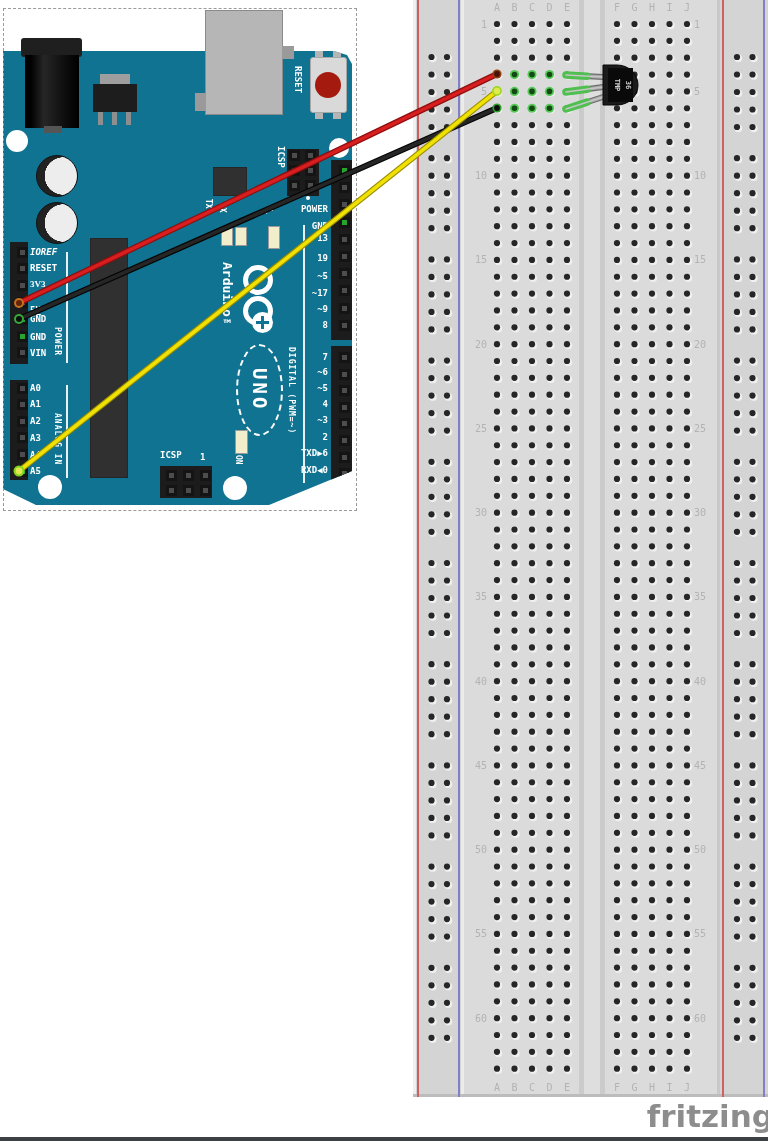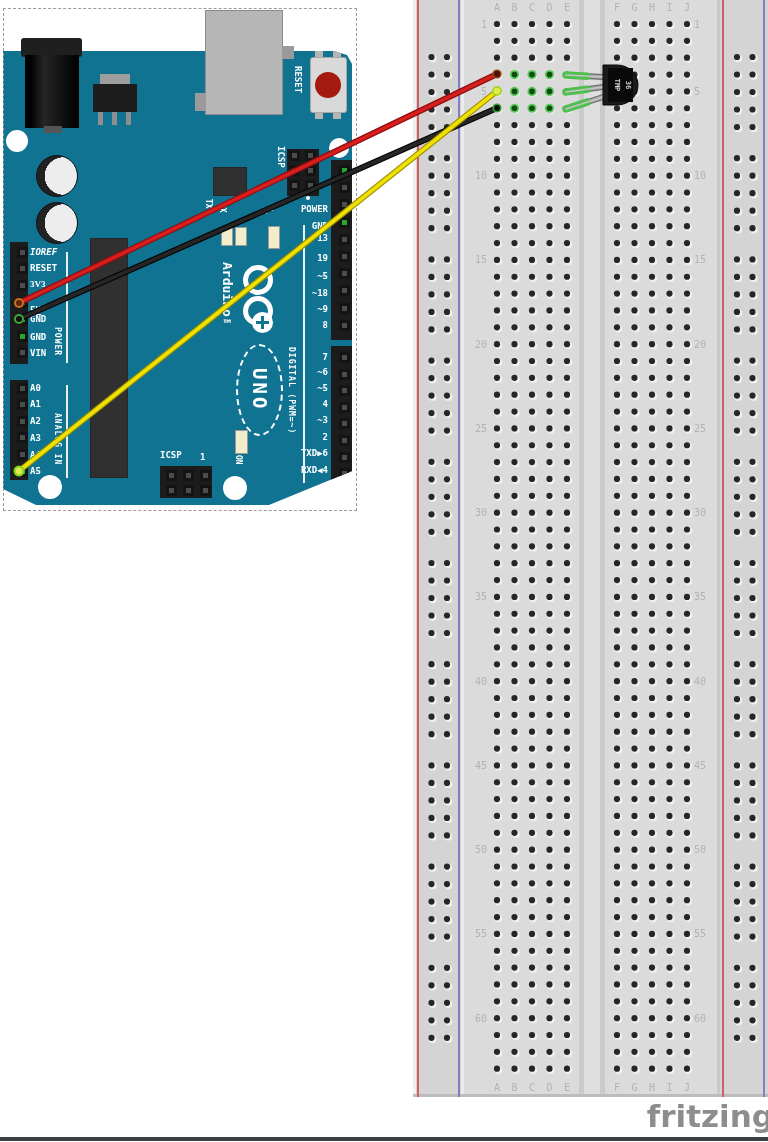--- a/index.html
+++ b/index.html
@@ -1928,31 +1928,31 @@
       <span class="silk lbl-left" style="top: 348px;">A1</span>
       <span class="silk lbl-left" style="top: 365px;">A2</span>
       <span class="silk lbl-left" style="top: 382px;">A3</span>
       <span class="silk lbl-left" style="top: 399px;">A4</span>
       <span class="silk lbl-left" style="top: 415px;">A5</span>
       <span class="silk lbl-right" style="top: 153px;">POWER</span>
       <span class="silk lbl-right" style="top: 170px;">GND</span>
       <span class="silk lbl-right" style="top: 182px;">13</span>
       <span class="silk lbl-right" style="top: 202px;">19</span>
       <span class="silk lbl-right" style="top: 220px;">~5</span>
-      <span class="silk lbl-right" style="top: 237px;">~18</span>
+      <span class="silk lbl-right" style="top: 237px;">~17</span>
       <span class="silk lbl-right" style="top: 253px;">~9</span>
       <span class="silk lbl-right" style="top: 269px;">8</span>
       <span class="silk lbl-right" style="top: 301px;">7</span>
       <span class="silk lbl-right" style="top: 316px;">~6</span>
       <span class="silk lbl-right" style="top: 332px;">~5</span>
       <span class="silk lbl-right" style="top: 348px;">4</span>
       <span class="silk lbl-right" style="top: 364px;">~3</span>
       <span class="silk lbl-right" style="top: 381px;">2</span>
       <span class="silk lbl-right" style="top: 397px;">TXD▶6</span>
-      <span class="silk lbl-right" style="top: 414px;">RXD◀4</span>
+      <span class="silk lbl-right" style="top: 414px;">RXD◀0</span>
     </div>
 
   <div class="abs" id="usb-cap"></div>
   <div class="abs" id="usb-body"></div>
   <div class="abs" id="usb-tab-l"></div>
   <div class="abs" id="usb-tab-r"></div>
   <div class="abs" id="jack-cap"></div>
   <div class="abs" id="jack-body"></div>
   <div class="abs" id="jack-tab"></div>
 

